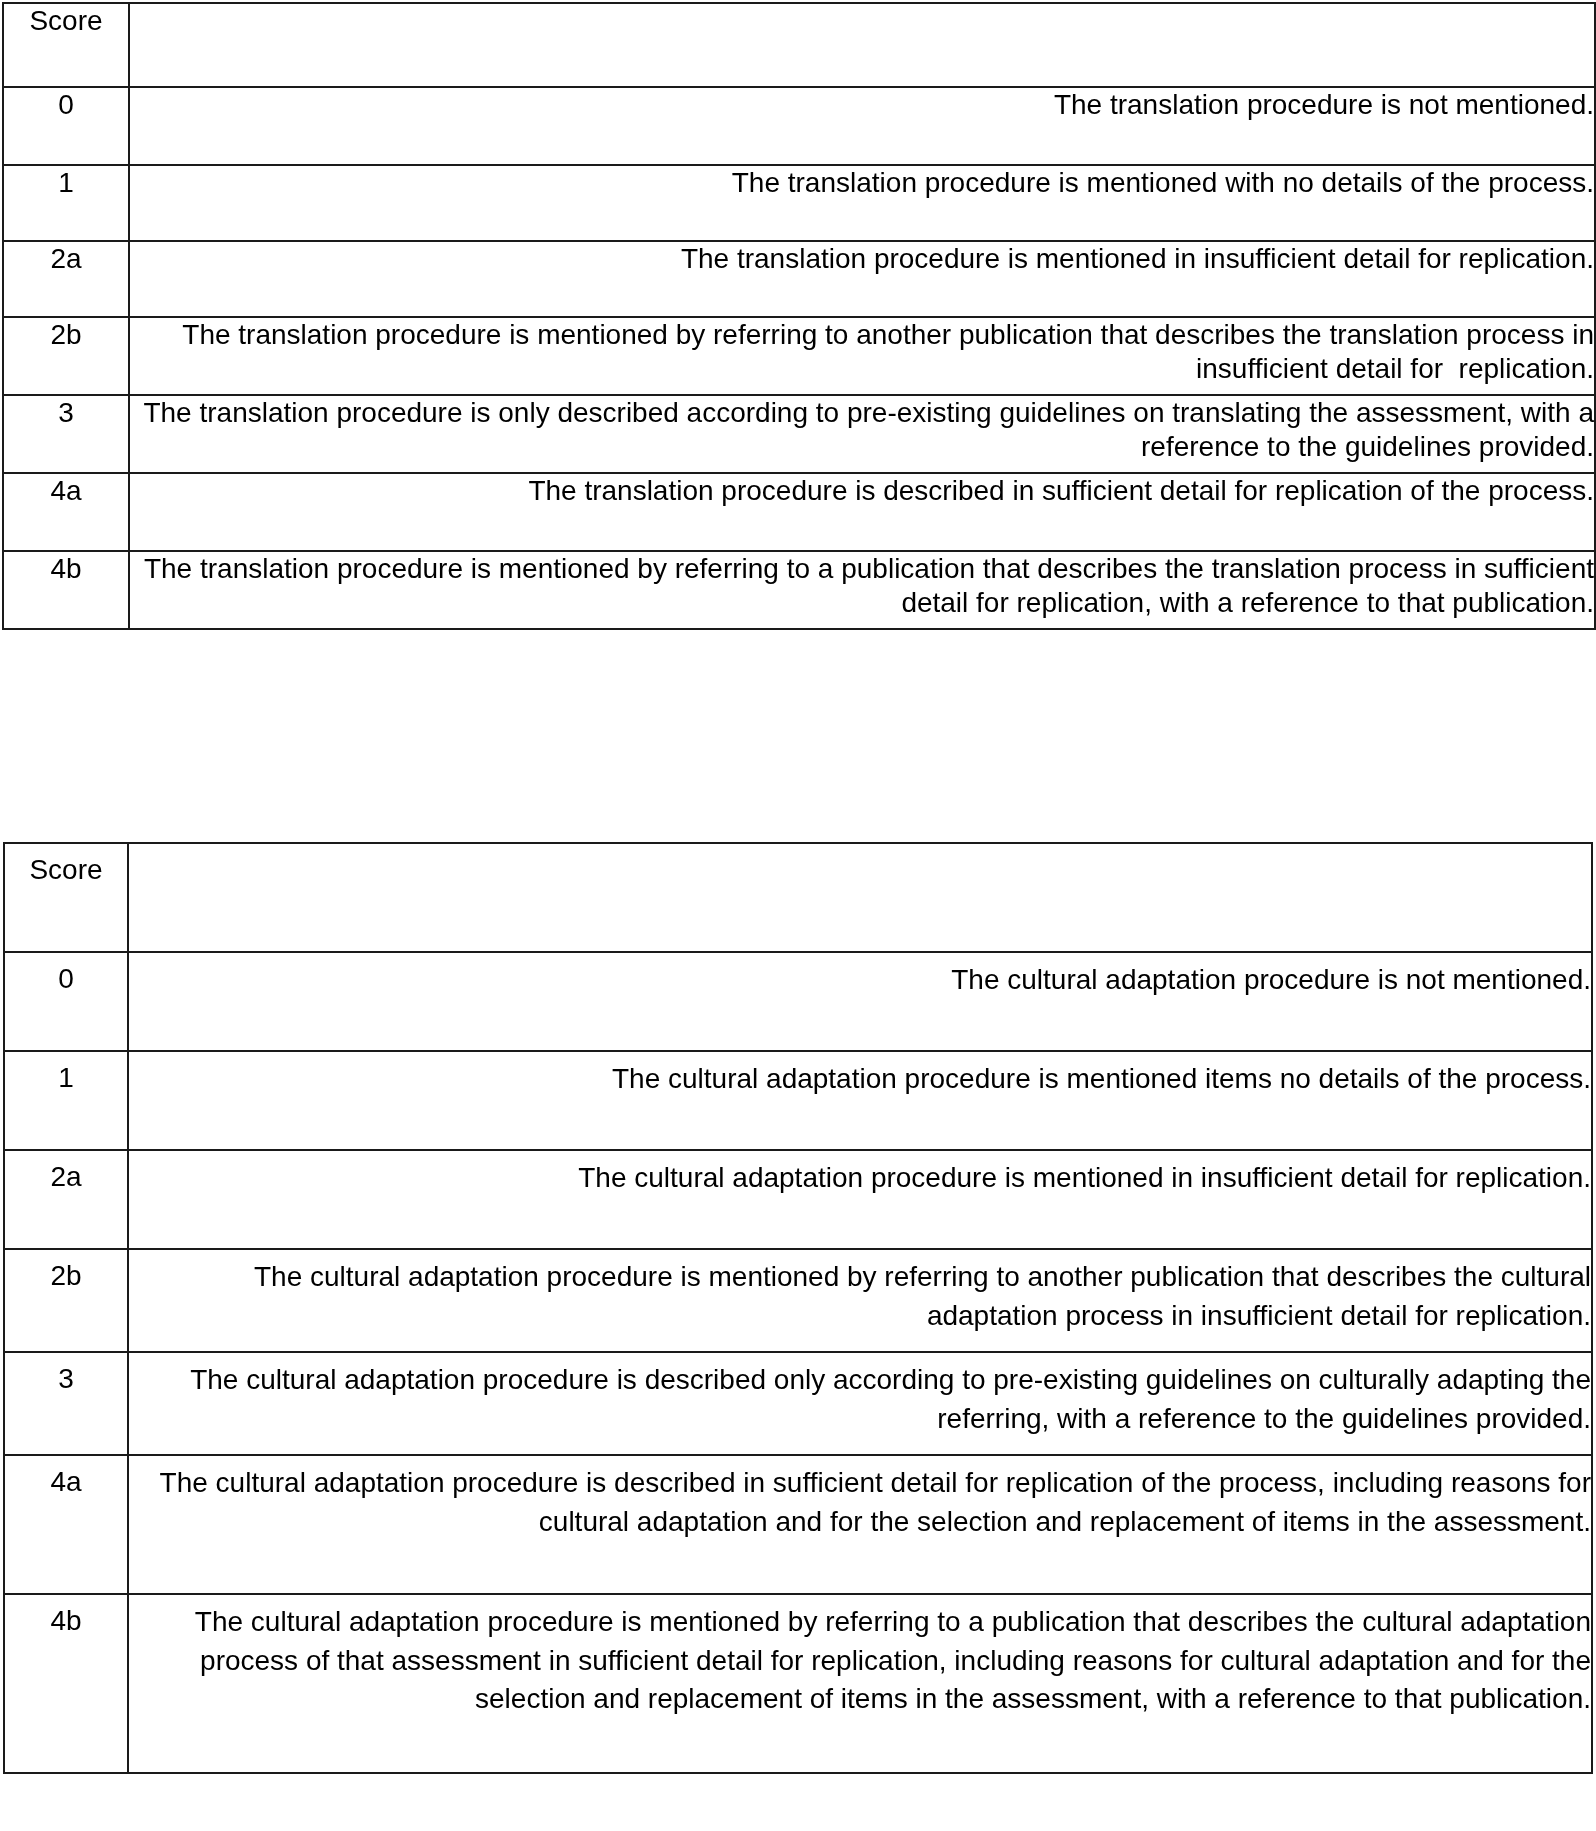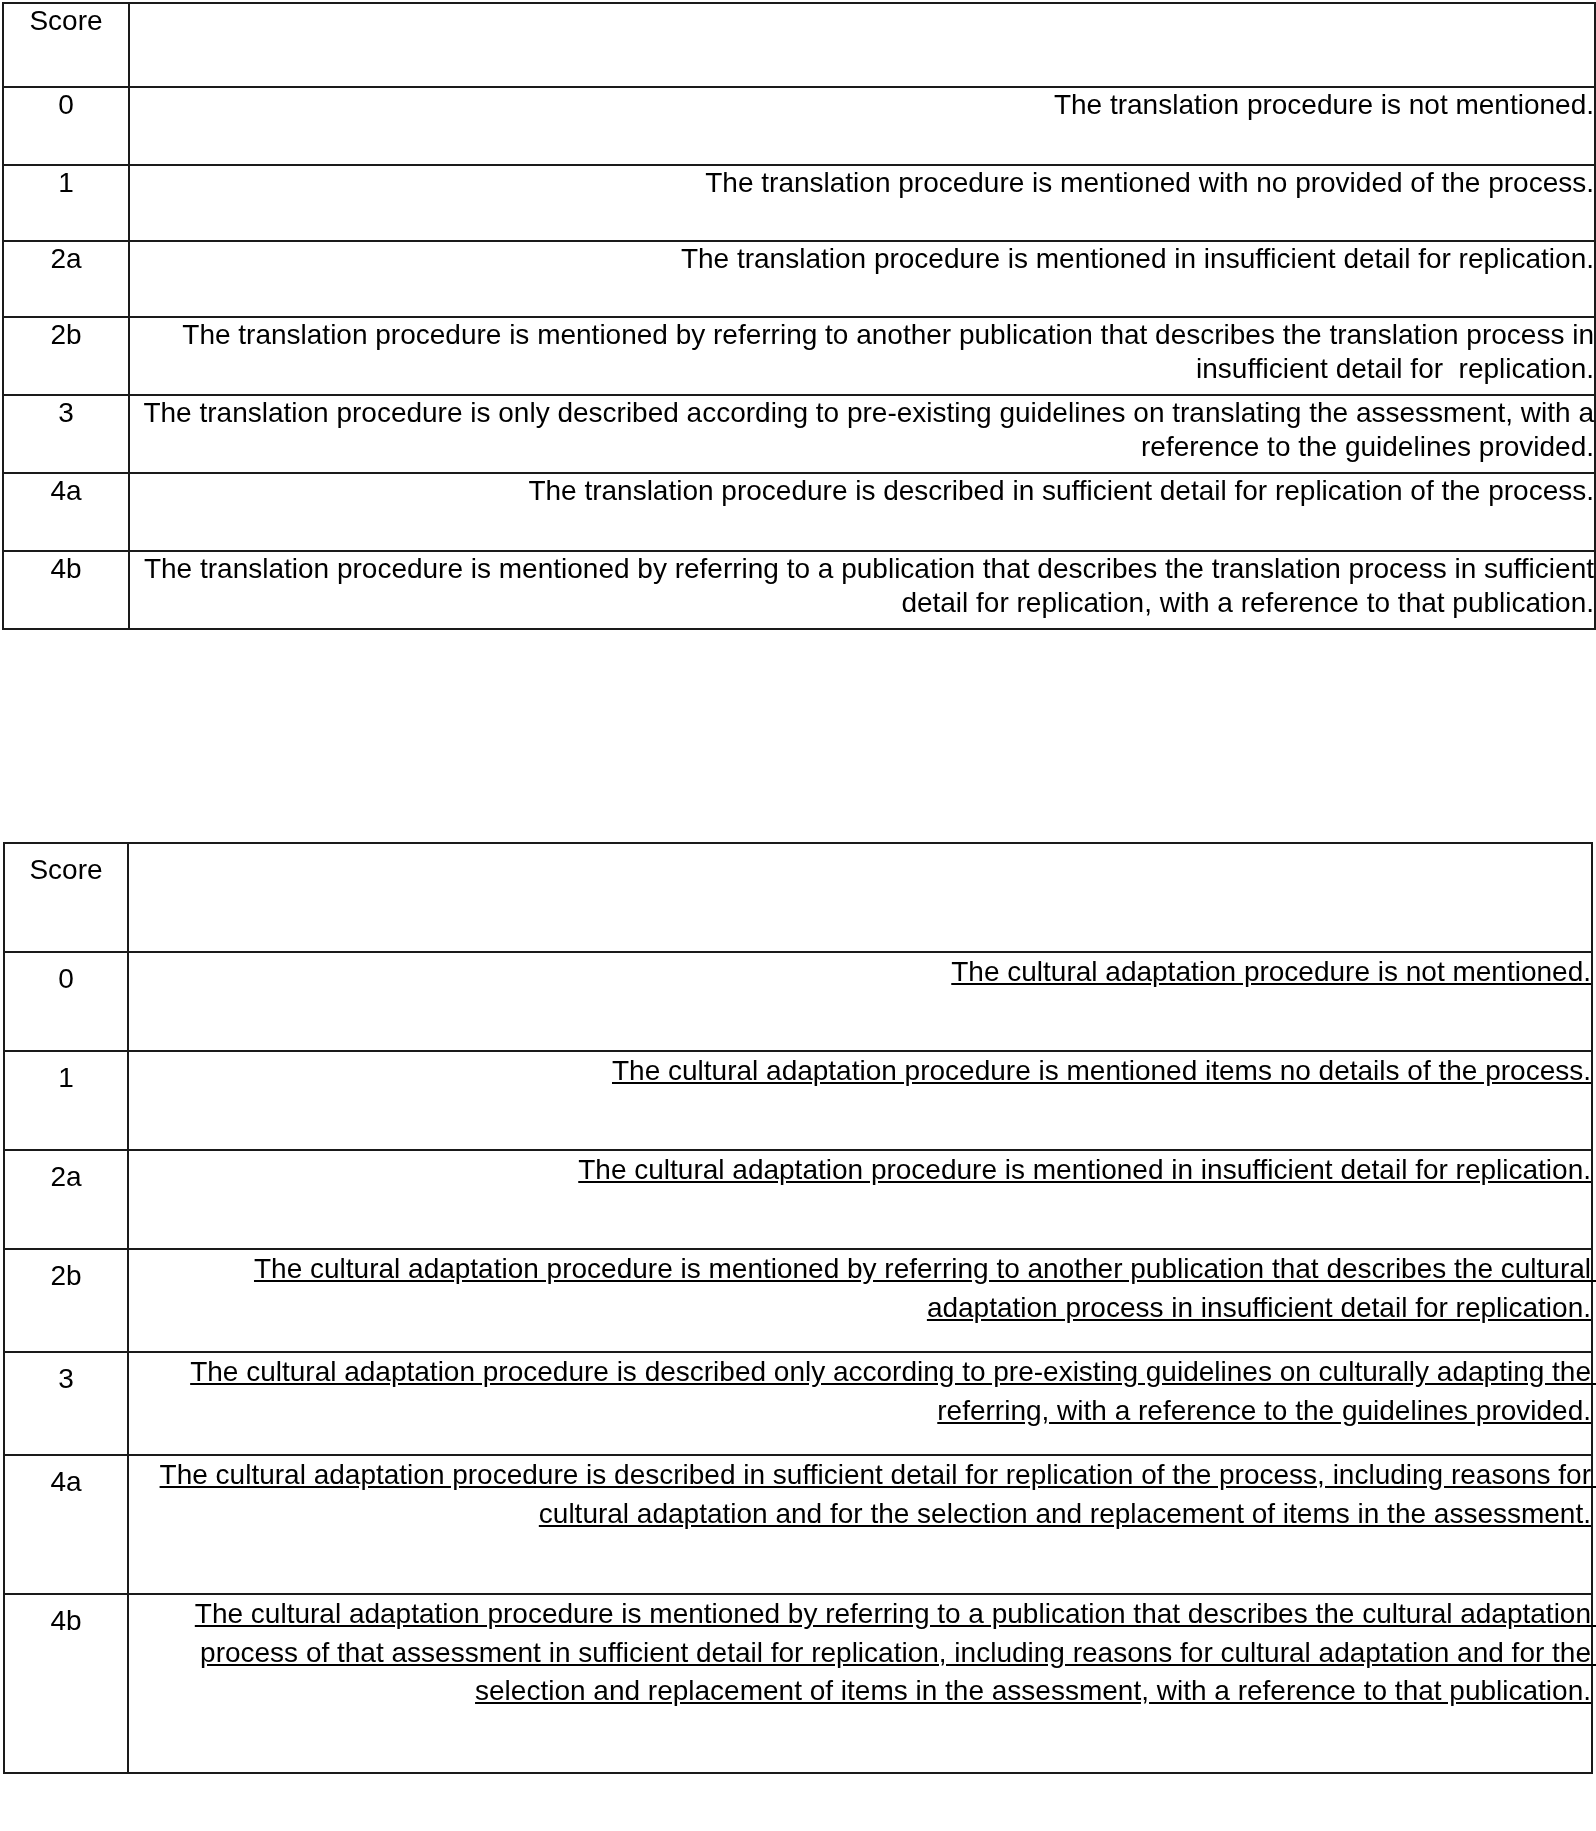--- a/index.html
+++ b/index.html
@@ -72,21 +72,21 @@
   
   #table-cultural {
     position: absolute;
     left: 3px;
     top: 842px;
     width: 1588px;
   }
   #table-cultural col.c-score { width: 124px; }
   #table-cultural col.c-desc  { width: 1464px; }
   #table-cultural td.score-cell { padding-top: 9px; }
-  #table-cultural td.desc-cell  { padding-top: 0; line-height: 1.38; text-decoration: underline; }
+  #table-cultural td.desc-cell  { padding-top: 8px; line-height: 1.38; }
   #table-cultural tr.r-head td { height: 98px; }
   #table-cultural tr.r-0    td { height: 88px; }
   #table-cultural tr.r-1    td { height: 88px; }
   #table-cultural tr.r-2a   td { height: 88px; }
   #table-cultural tr.r-2b   td { height: 92px; }
   #table-cultural tr.r-3    td { height: 92px; }
   #table-cultural tr.r-4a   td { height: 128px; }
   #table-cultural tr.r-4b   td { height: 168px; }
 </style>
 </head>
@@ -114,21 +114,21 @@
         </td>
         <td class="desc-cell">
           <span class="cell-text">The translation procedure is not mentioned.</span>
         </td>
       </tr>
       <tr class="r-1">
         <td class="score-cell">
           <span class="cell-text">1</span>
         </td>
         <td class="desc-cell">
-          <span class="cell-text">The translation procedure is mentioned with no provided of the process.</span>
+          <span class="cell-text">The translation procedure is mentioned with no details of the process.</span>
         </td>
       </tr>
       <tr class="r-2a">
         <td class="score-cell">
           <span class="cell-text">2a</span>
         </td>
         <td class="desc-cell">
           <span class="cell-text">The translation procedure is mentioned in insufficient detail for replication.</span>
         </td>
       </tr>

